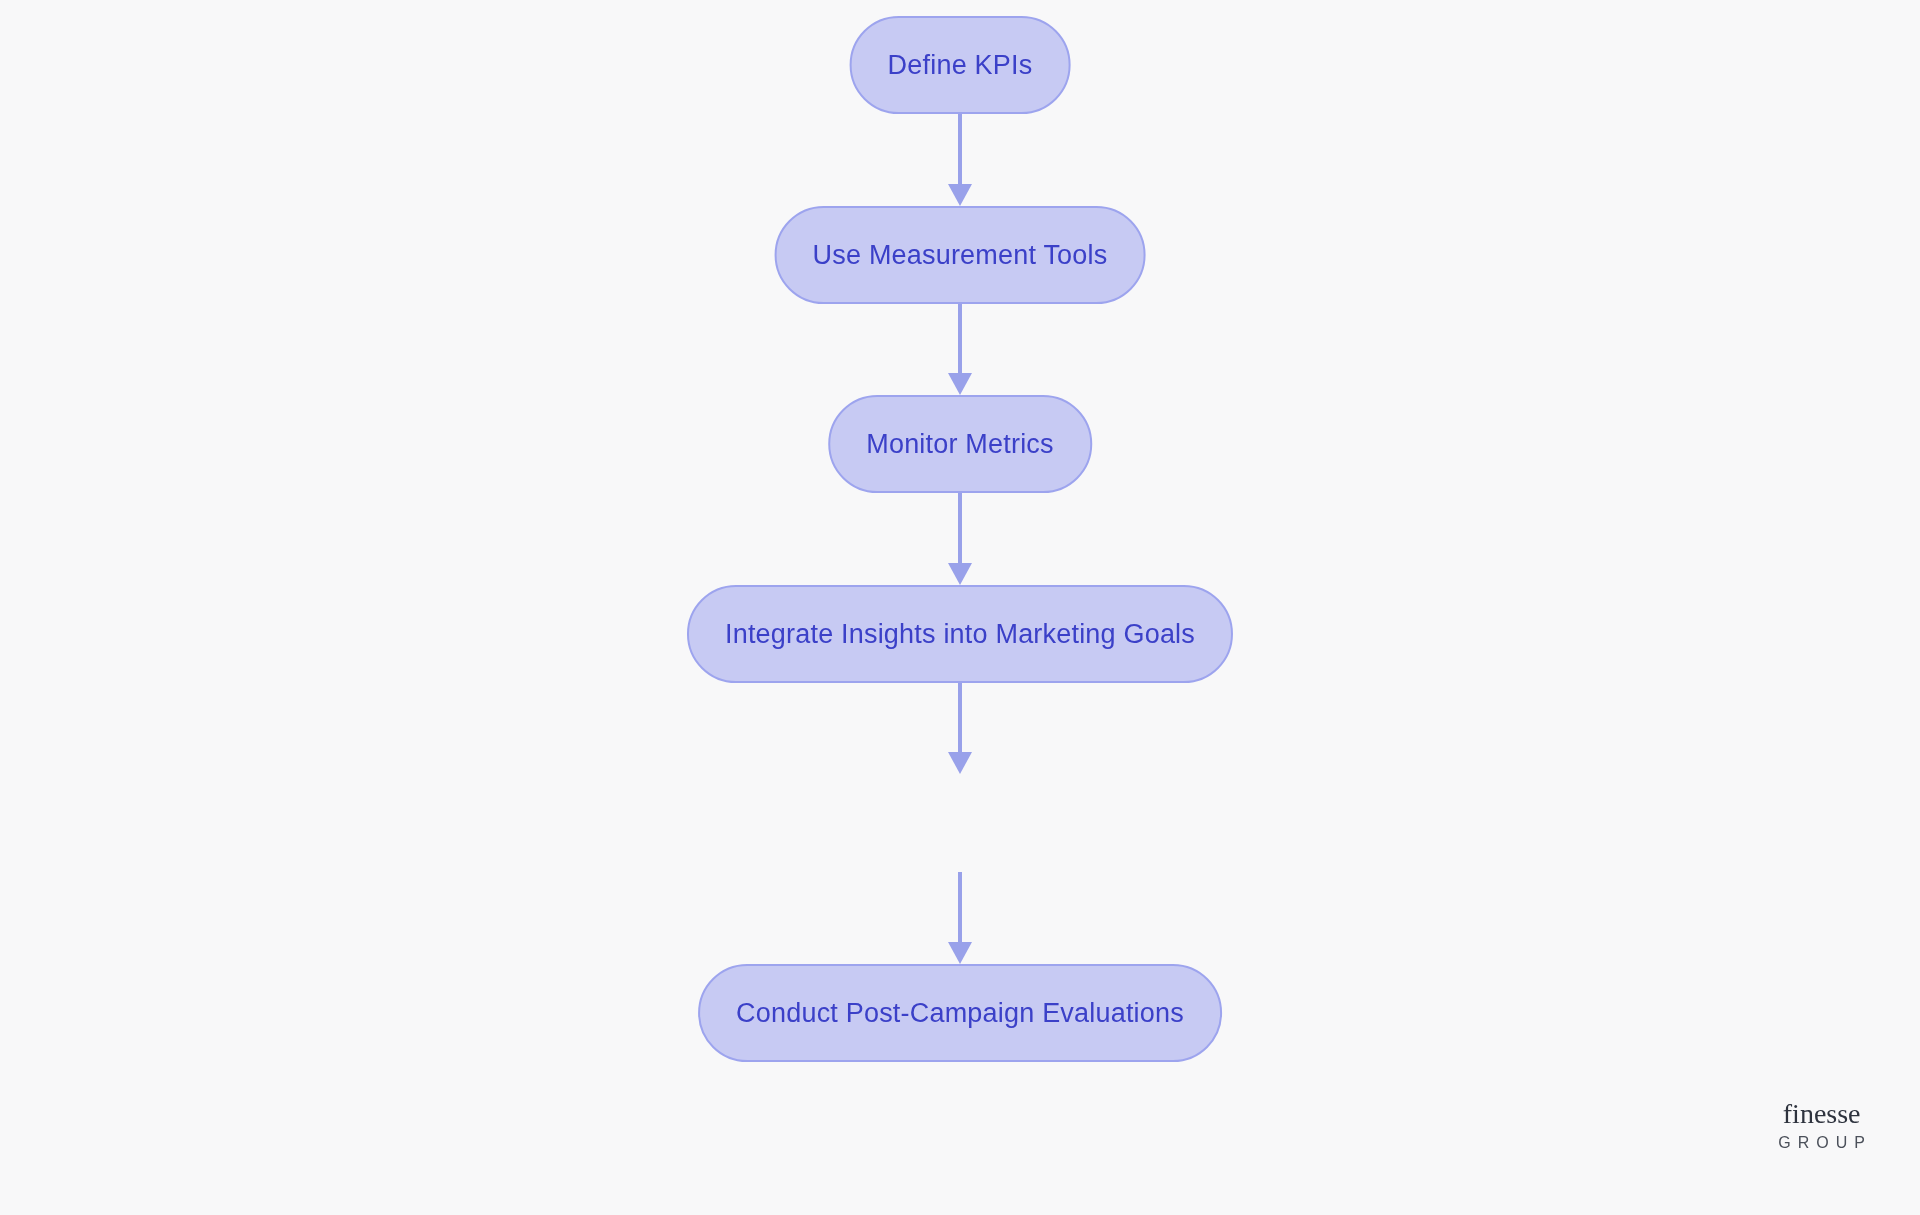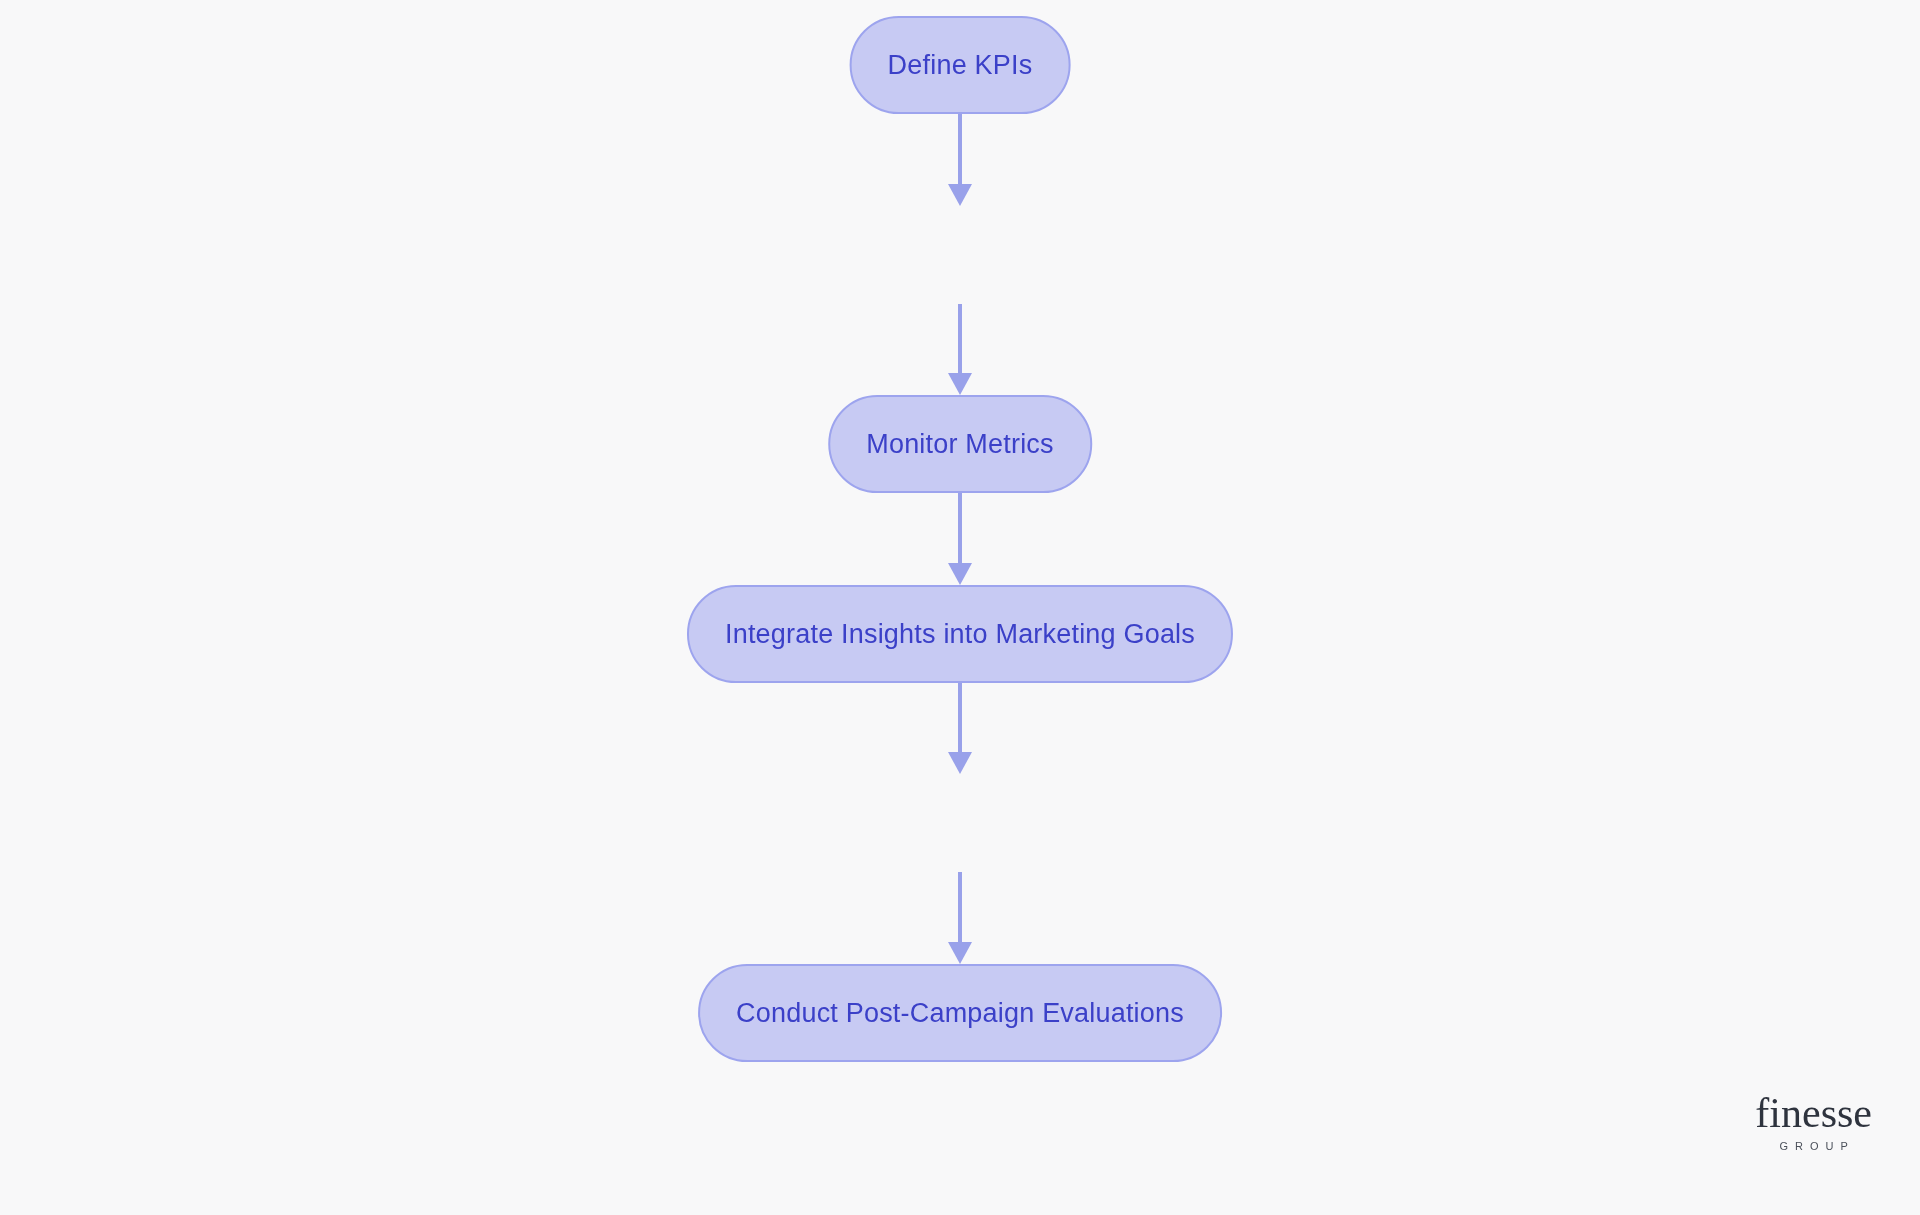--- a/index.html
+++ b/index.html
@@ -60,42 +60,45 @@
     border-top: 22px solid var(--arrow, #99a1ea);
   }
   .logo {
     position: absolute;
     right: 48px;
     bottom: 38px;
     text-align: center;
   }
   .logo-text {
     font-family: "Liberation Serif", serif;
-    font-size: 42px;
+    font-size: 28px;
     font-weight: 400;
     line-height: 1;
     color: #2e333e;
   }
   .logo-sub {
     margin-top: 6px;
     font-family: "Liberation Sans", sans-serif;
-    font-size: 11px;
+    font-size: 16px;
     font-weight: 500;
     letter-spacing: 7px;
     text-indent: 7px;
     color: #4b505a;
   }
 </style>
 </head>
 <body>
 
 <div class="canvas" style="--bg: #f8f8f9; --node-fill: #c7caf3; --node-border: #9da4ee; --node-text: #3b40c8; --arrow: #99a1ea;">
   <div id="flowchart">
       <div class="node" style="top: 16px;">
         <span class="node-label">Define KPIs</span>
+      </div>
+      <div class="node" style="top: 206px;">
+        <span class="node-label">Use Measurement Tools</span>
       </div>
       <div class="node" style="top: 585px;">
         <span class="node-label">Integrate Insights into Marketing Goals</span>
       </div>
       <div class="node" style="top: 395px;">
         <span class="node-label">Monitor Metrics</span>
       </div>
       <div class="node" style="top: 964px;">
         <span class="node-label">Conduct Post-Campaign Evaluations</span>
       </div>

